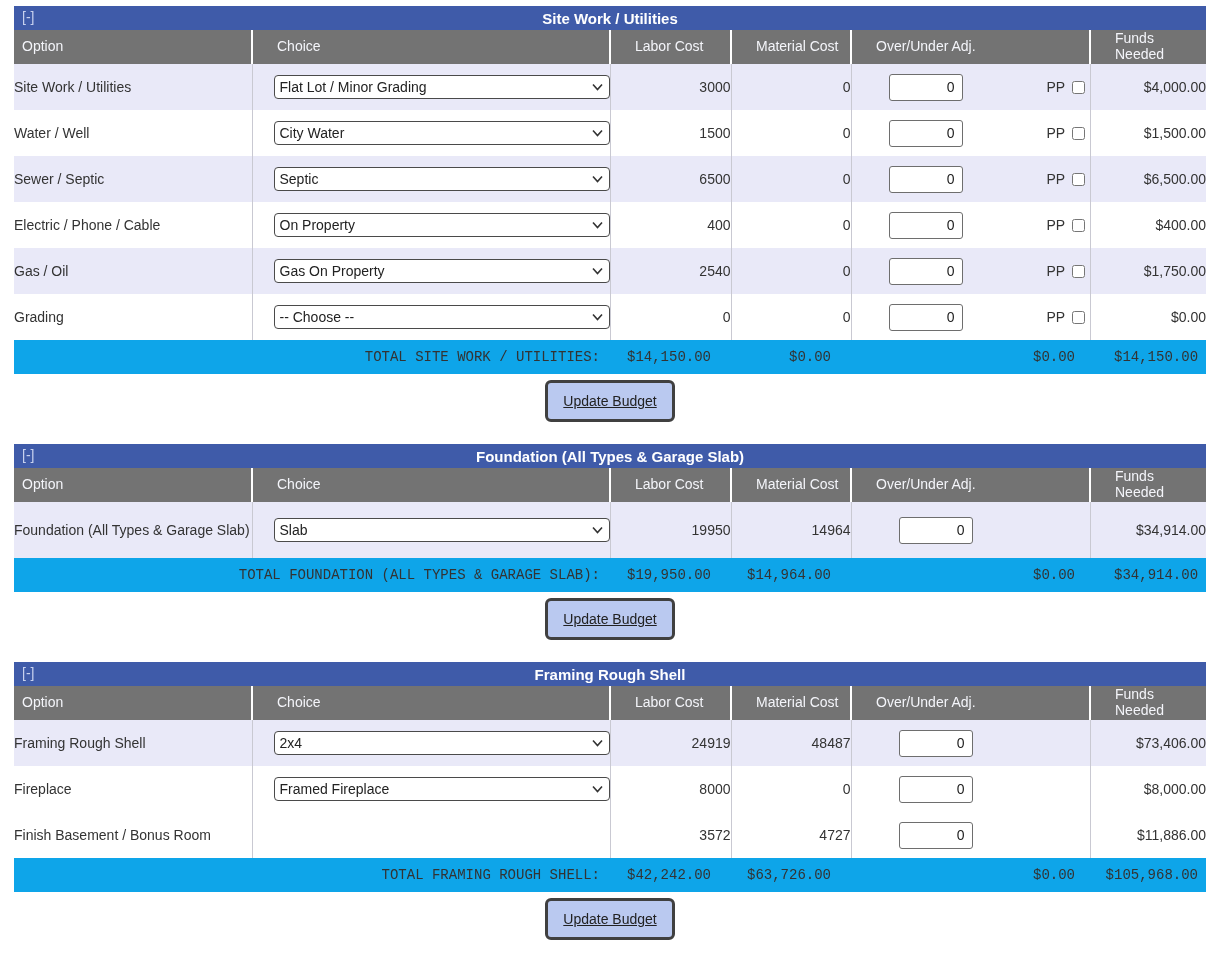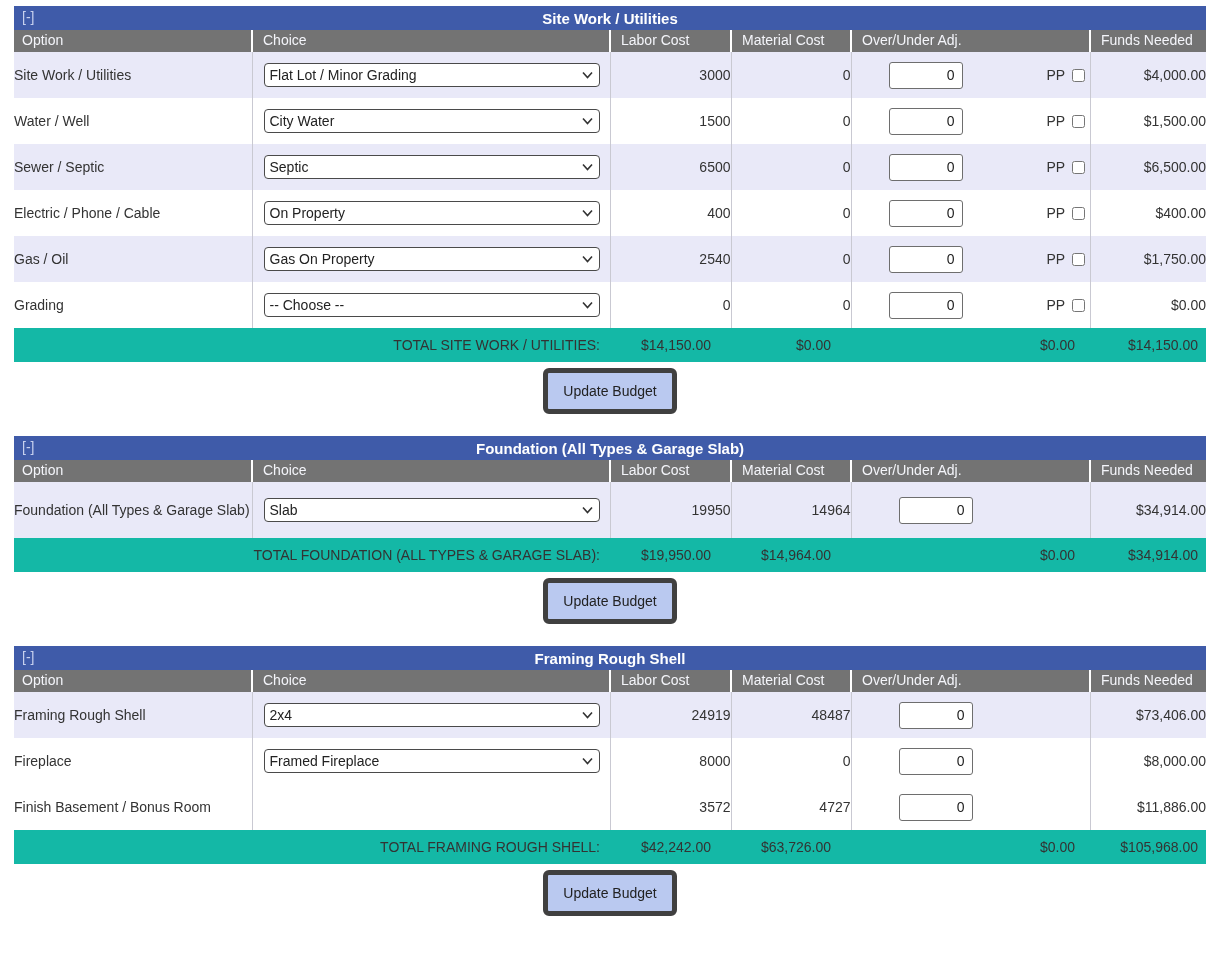--- a/index.html
+++ b/index.html
@@ -10,56 +10,56 @@
   table.budget { width:1192px; border-collapse:collapse; table-layout:fixed;
     font-size:14px; margin-bottom:14px; }
 
   
   tr.title-row th { background:#3f5ba9; height:24px; padding:0; position:relative;
     color:#ffffff; font-weight:bold; font-size:15px; text-align:center; vertical-align:middle; }
   .collapse-link { position:absolute; left:8px; top:3px; font-weight:normal; font-size:14px;
     color:#c7d1ee; cursor:pointer; text-decoration:none; }
   tr.head-row th { background:#737373; height:22px; color:#f4f5fa; font-weight:normal;
     text-align:left; padding:0 0 2px 10px; vertical-align:middle; font-size:14px; }
-  tr.head-row th + th { border-left:2px solid #ffffff; }
+  tr.head-row th + th { border-left:2px solid #ffffff;padding-left:24px; }
   tr.head-row th:first-child { padding-left:8px; }
 
   
   tbody.data tr { height:46px; }
   tbody.data tr.tall { height:56px; }
   tbody.data tr.stripe { background:#e9e9f8; }
   tbody.data td { vertical-align:middle; padding:0; }
   tbody.data td + td { border-left:1px solid #c9c9d2; }
   td.option { padding:0 10px 0 10px; line-height:1.35; }
   td.choice { padding:0; }
-  .select-wrap { position:relative; width:336px; margin-left:11px; }
+  .select-wrap { position:relative; width:336px; margin-left:21px; }
   select.choice-select { appearance:none; -webkit-appearance:none; width:100%; height:24px;
     border:1px solid #4a4a4a; border-radius:4px; background:#ffffff; color:#222;
     font-family:inherit; font-size:14px; padding:0 22px 1px 5px; }
   .chev { position:absolute; right:7px; top:8px; pointer-events:none; line-height:0; }
   td.num { text-align:right; padding-right:20px; }
   td.funds { text-align:right; padding-right:8px; }
   .adj-wrap { display:flex; align-items:center; padding-left:37px; }
   table.nopp .adj-wrap { padding-left:47px; }
   input.adj-input { width:74px; height:27px; border:1px solid #6e6e6e; border-radius:3px;
     background:#fff; font-family:inherit; font-size:14px; color:#222;
     text-align:right; padding:0 7px 0 3px; }
   .pp-group { display:flex; align-items:center; margin-left:84px; }
   .pp-label { font-size:14px; color:#333; margin-right:7px; }
   input.pp-check { width:13px; height:13px; margin:0; }
 
   
-  tr.total-row td { height:34px; vertical-align:middle; background:#14b8a6; font-size:14px; color:#333; }
+  tr.total-row td { height:34px; vertical-align:middle; background:#0ea5e9; font-size:14px; color:#333;font-family:Liberation Mono, monospace; }
   td.t-label { text-align:right; padding-right:10px; }
   td.t-num { text-align:right; padding-right:20px; }
   td.t-adj { text-align:right; padding-right:15px; }
   td.t-funds { text-align:right; padding-right:8px; }
   tr.button-row td { text-align:center; padding:6px 0 8px 0; }
-  button.update-btn { background:#bac9f0; border:5px solid #404040; border-radius:6px;
-    color:#222; font-family:inherit; font-size:14px; padding:10px 15px; cursor:pointer; }
+  button.update-btn { background:#bac9f0; border:3px solid #404040; border-radius:6px;
+    color:#222; font-family:inherit; font-size:14px; padding:10px 15px; cursor:pointer;text-decoration:underline; }
 </style>
 </head>
 <body>
 
 <div class="page">
 
   <table class="budget">
     <colgroup>
         <col style="width:238px">
         <col style="width:358px">

